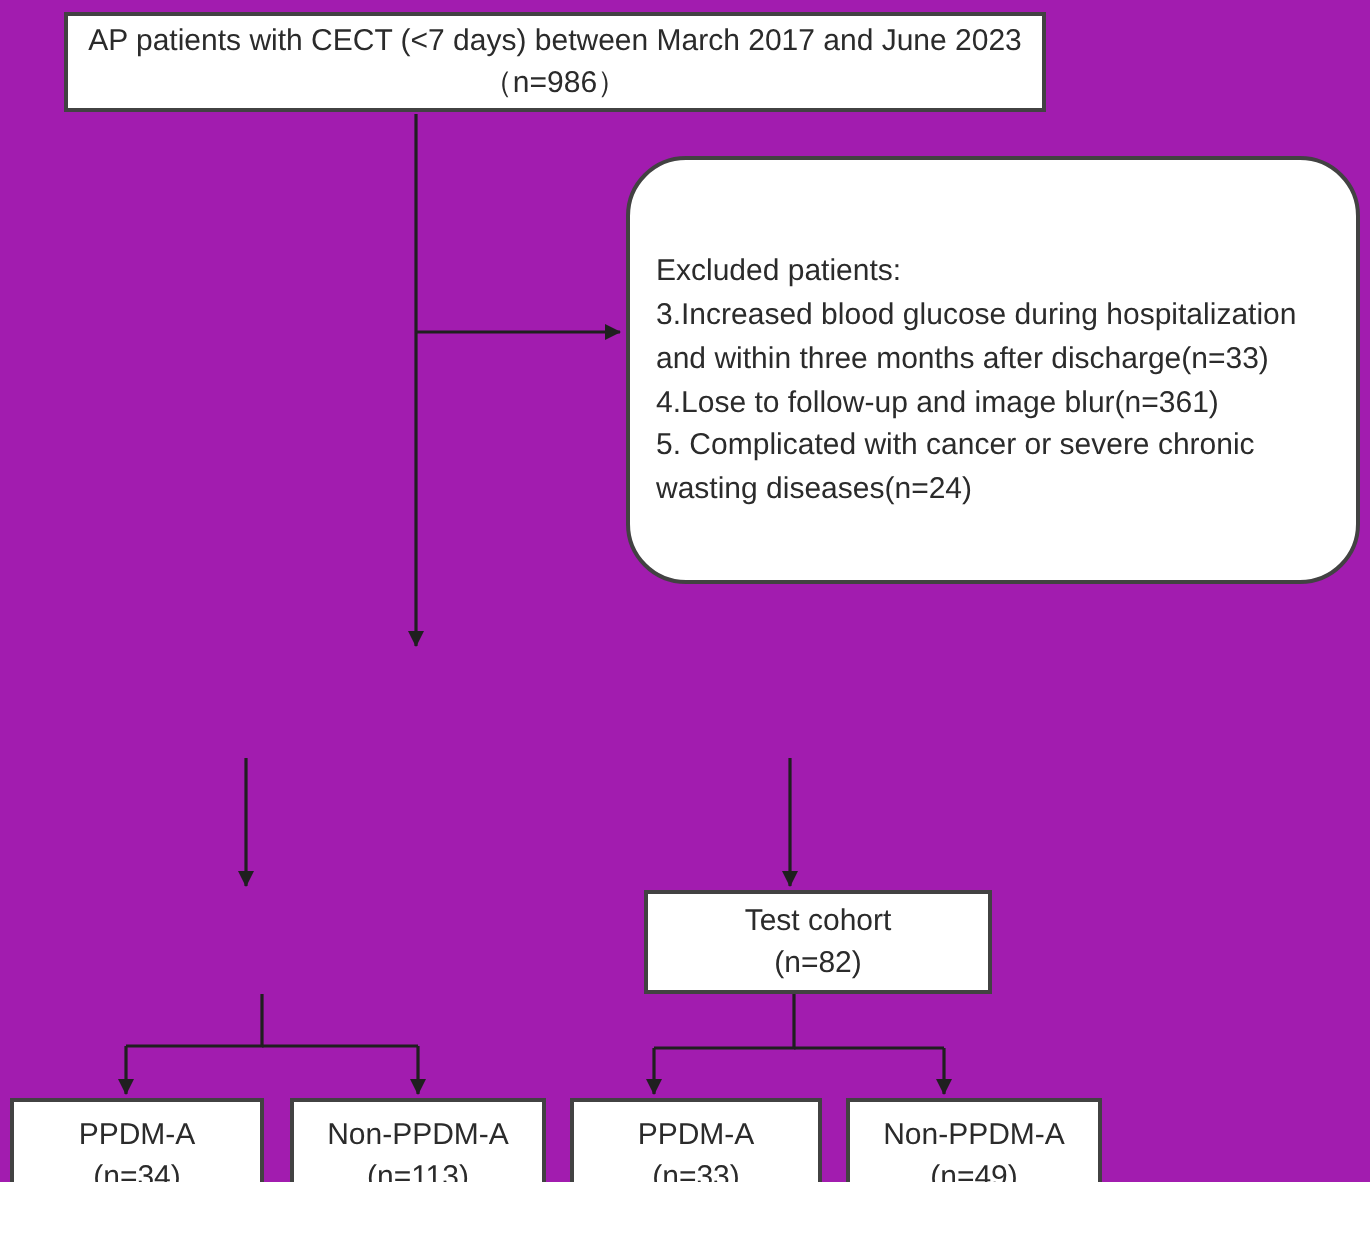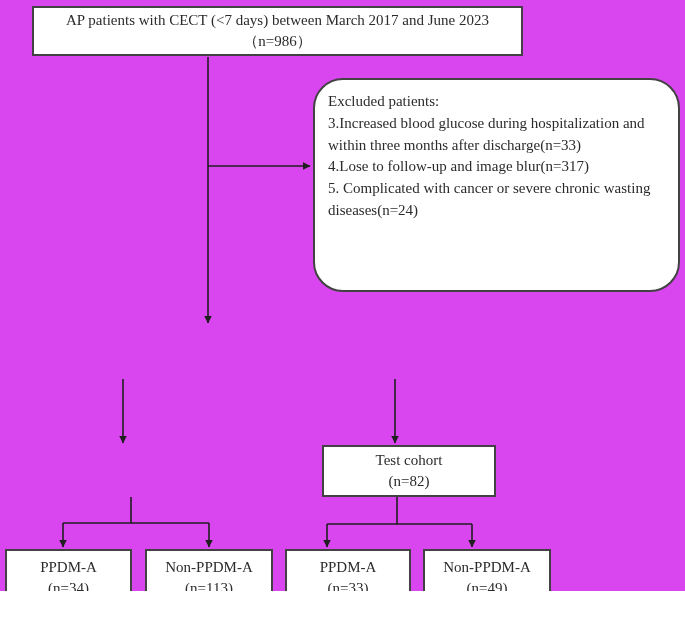--- a/index.html
+++ b/index.html
@@ -1,21 +1,21 @@
 <!DOCTYPE html>
 <html><head>
 <meta charset="utf-8">
 <style>
   html, body { margin: 0; padding: 0; background: #ffffff; }
   #figure {
     position: relative;
     width: 685px;
     height: 591px;
-    background: #d946ef;
-    font-family: Liberation Serif, serif;
+    background: #a21caf;
+    font-family: Liberation Sans, sans-serif;
     color: #2b2b2b;
     overflow: hidden;
   }
   .node {
     position: absolute;
     border: 2px solid #424242;
     background: #ffffff;
     box-sizing: border-box;
     display: flex;
     flex-direction: column;
@@ -30,21 +30,21 @@
   #training-box { left: 52px;  top: 445px; width: 158px; height: 52px; }
   #test-box     { left: 322px; top: 445px; width: 174px; height: 52px; }
   #outcome-1    { left: 5px;   top: 549px; width: 127px; height: 58px; }
   #outcome-2    { left: 145px; top: 549px; width: 128px; height: 58px; }
   #outcome-3    { left: 285px; top: 549px; width: 126px; height: 58px; }
   #outcome-4    { left: 423px; top: 549px; width: 128px; height: 58px; }
   #excluded-box {
     left: 313px; top: 78px; width: 367px; height: 214px;
     border-radius: 30px;
     align-items: flex-start;
-    justify-content: flex-start;
+    justify-content: center;
     text-align: left;
     padding: 11px 10px 0 13px;
     line-height: 21.8px;
   }
   #excluded-box .line { width: 100%; }
   #arrow-layer {
     position: absolute;
     left: 0; top: 0;
     width: 685px; height: 619px;
     pointer-events: none;
@@ -87,21 +87,21 @@
   </svg>
 
   <div class="node" id="top-box">
     <div class="line">AP patients with CECT (&lt;7 days) between March 2017 and June 2023</div>
     <div class="line">（n=986）</div>
   </div>
 
   <div class="node" id="excluded-box">
     <div class="line">Excluded patients:</div>
     <div class="line">3.Increased blood glucose during hospitalization and within three months after discharge(n=33)</div>
-    <div class="line">4.Lose to follow-up and image blur(n=317)</div>
+    <div class="line">4.Lose to follow-up and image blur(n=361)</div>
     <div class="line">5. Complicated with cancer or severe chronic wasting diseases(n=24)</div>
   </div>
 
 
 
   <div class="node" id="test-box">
     <div class="line">Test cohort</div>
     <div class="line">(n=82)</div>
   </div>
 

